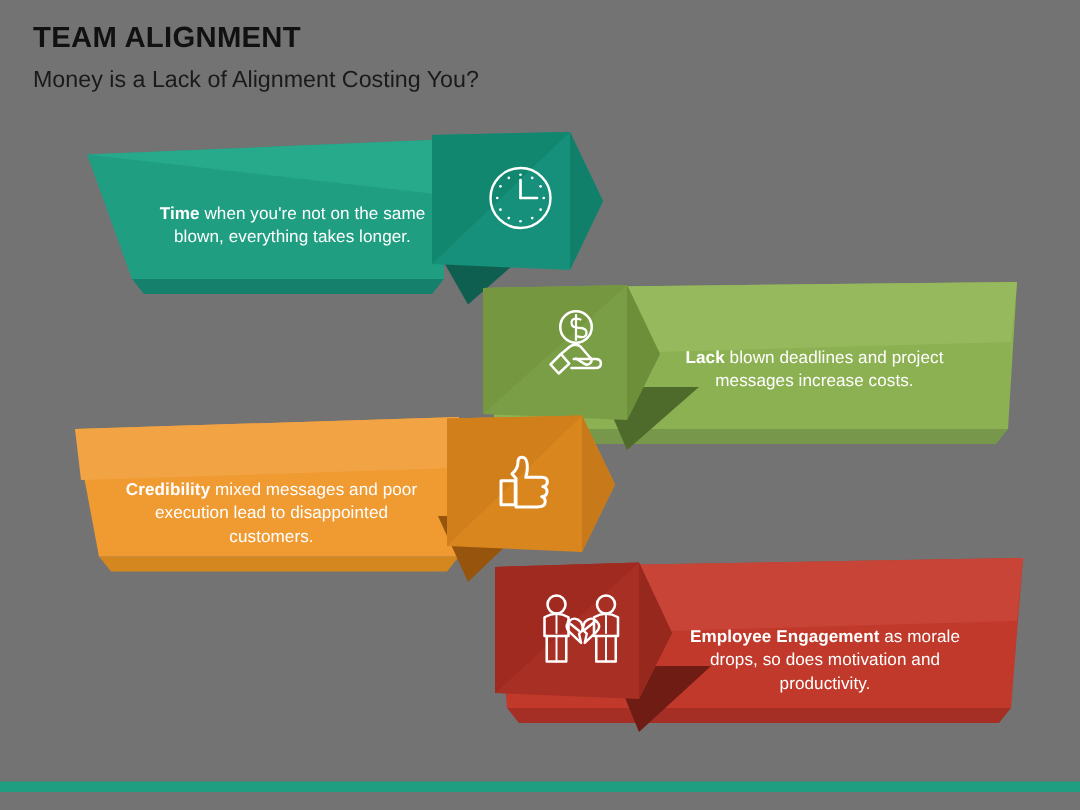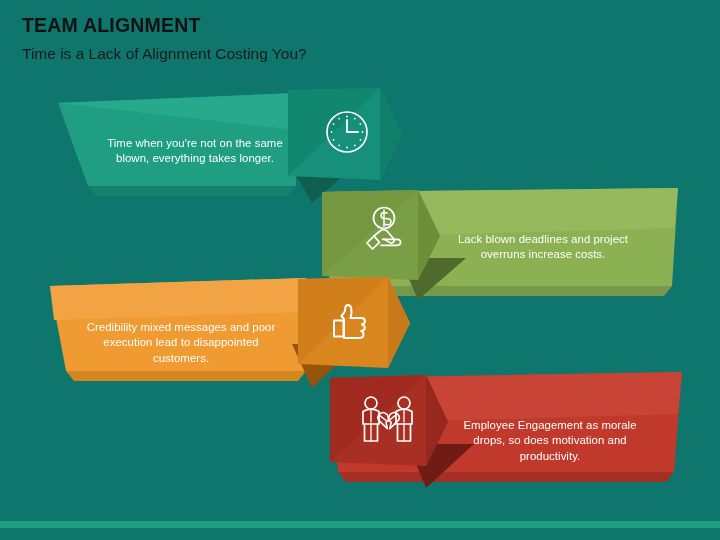--- a/index.html
+++ b/index.html
@@ -11,21 +11,21 @@
     height: 540px;
     background: #ffffff;
     font-family: "Liberation Sans", sans-serif;
     overflow: hidden;
     position: relative;
   }
   #slide {
     position: absolute;
     left: 0; top: 0;
     width: 720px; height: 540px;
-    background: #0f766e;
+    background: #737373;
   }
   #header {
     position: absolute;
     left: 22px; top: 14px;
     width: 680px;
   }
   #page-title {
     font-size: 19.5px;
     font-weight: bold;
     letter-spacing: 0.2px;
@@ -53,39 +53,39 @@
   .band-text {
     position: absolute;
     color: #ffffff;
     font-size: 11.4px;
     line-height: 1.35;
     text-align: center;
     font-family: "Liberation Sans", sans-serif;
     letter-spacing: 0.05px;
   }
   .band-text b {
-    font-weight: normal;
+    font-weight: bold;
   }
   #footer-bar {
     position: absolute;
     left: 0;
     top: 521px;
     width: 720px;
     height: 7px;
     background: #1f9e82;
   }
 </style>
 </head>
 <body>
 
 <div id="slide">
 
   <div id="header">
     <div id="page-title">TEAM ALIGNMENT</div>
-    <div id="page-subtitle">Time is a Lack of Alignment Costing You?</div>
+    <div id="page-subtitle">Money is a Lack of Alignment Costing You?</div>
   </div>
 
   <div id="diagram">
     <svg width="720" height="540" viewBox="0 0 720 540" xmlns="http://www.w3.org/2000/svg">
 
       <g>
 
         <polygon points="88,186 296,186 288,196 96,196" fill="#15806c"></polygon>
 
         <polygon points="58,103 296,93 296,186 88,186" fill="#1f9e82"></polygon>
@@ -188,21 +188,21 @@
       </g>
 
     </svg>
   </div>
 
   <div class="band-text" style="left:102px; top:136px; width:186px;">
     <b>Time</b><span> when you're not on the same blown, everything takes longer.</span>
   </div>
 
   <div class="band-text" style="left:448px; top:232px; width:190px;">
-    <b>Lack</b><span> blown deadlines and project overruns increase costs.</span>
+    <b>Lack</b><span> blown deadlines and project messages increase costs.</span>
   </div>
 
   <div class="band-text" style="left:80px; top:320px; width:202px;">
     <b>Credibility</b><span> mixed messages and poor execution lead to disappointed customers.</span>
   </div>
 
   <div class="band-text" style="left:452px; top:418px; width:196px;">
     <b>Employee Engagement</b><span>  as morale drops, so does motivation and productivity.</span>
   </div>
 

